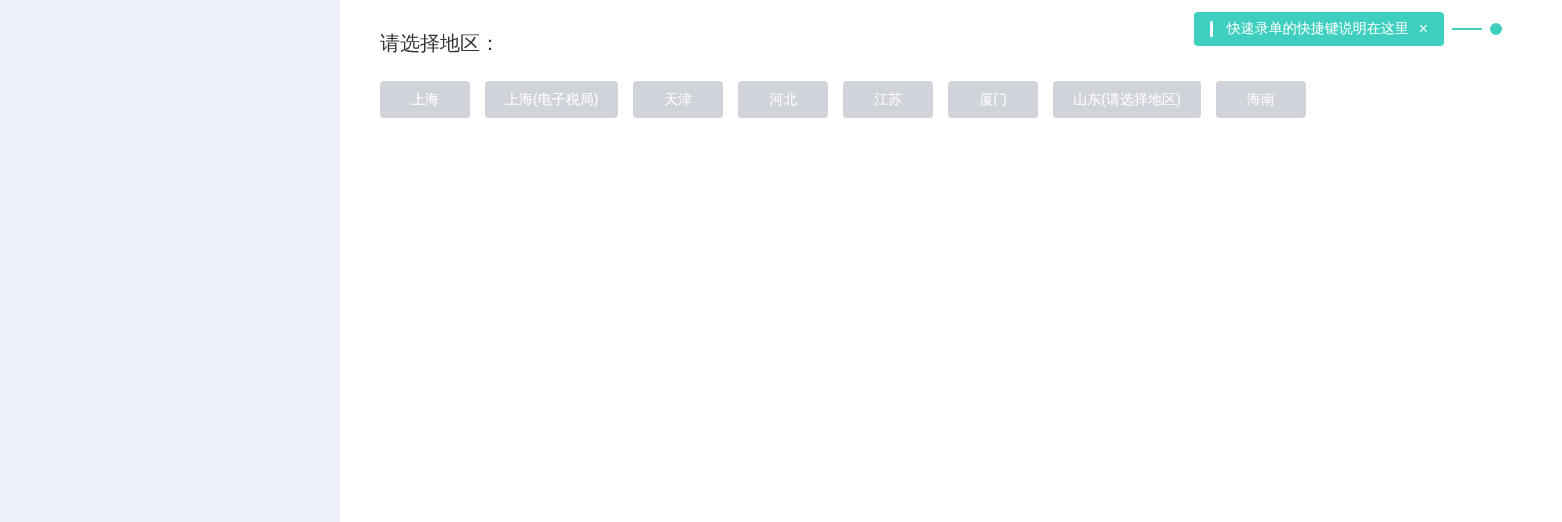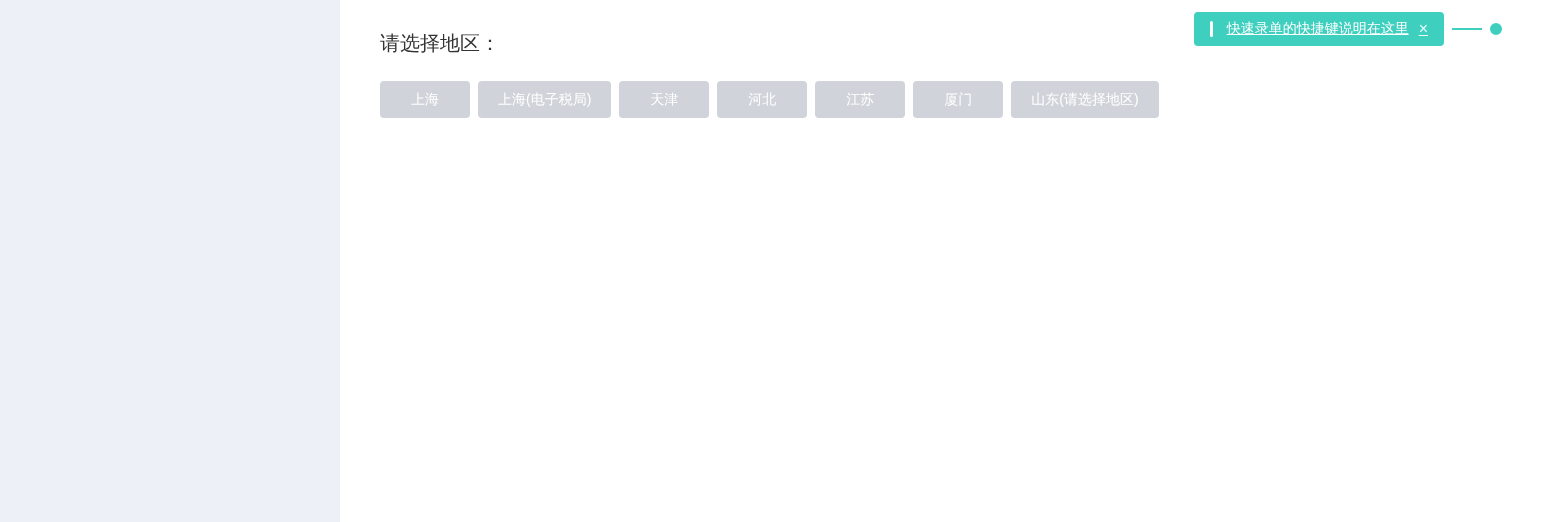--- a/index.html
+++ b/index.html
@@ -39,21 +39,21 @@
     .region-label {
       font-size: 20px;
       color: #333;
       margin-bottom: 24px;
       font-weight: normal;
     }
 
     .region-buttons {
       display: flex;
       flex-wrap: wrap;
-      gap: 8px;
+      gap: 15px;
     }
 
     .region-btn {
       background: #d0d3d9;
       border: none;
       border-radius: 4px;
       color: #fff;
       font-size: 14px;
       padding: 8px 20px;
       cursor: pointer;
@@ -75,21 +75,20 @@
       background: #3ecfbe;
       color: #fff;
       font-size: 14px;
       padding: 8px 16px;
       border-radius: 4px;
       display: flex;
       align-items: center;
       gap: 10px;
       white-space: nowrap;
       position: relative;
-      text-decoration: underline;
     }
 
     .tooltip-bubble::before {
       content: '';
       display: inline-block;
       width: 3px;
       height: 16px;
       background: #fff;
       border-radius: 2px;
       margin-right: 4px;
@@ -125,20 +124,21 @@
   <div class="region-label">请选择地区：</div>
   <div class="region-buttons">
 
   <button class="region-btn">上海</button>
       <button class="region-btn">上海(电子税局)</button>
       <button class="region-btn">天津</button>
       <button class="region-btn">河北</button>
       <button class="region-btn">江苏</button>
       <button class="region-btn">厦门</button>
       <button class="region-btn">山东(请选择地区)</button>
+      <button class="region-btn">海南</button>
     </div>
 </div>
 
 <div class="tooltip-container">
   <div class="tooltip-bubble">
     <span>快速录单的快捷键说明在这里</span>
     <span class="tooltip-close">×</span>
   </div>
   <div class="tooltip-line"></div>
   <div class="tooltip-dot"></div>

